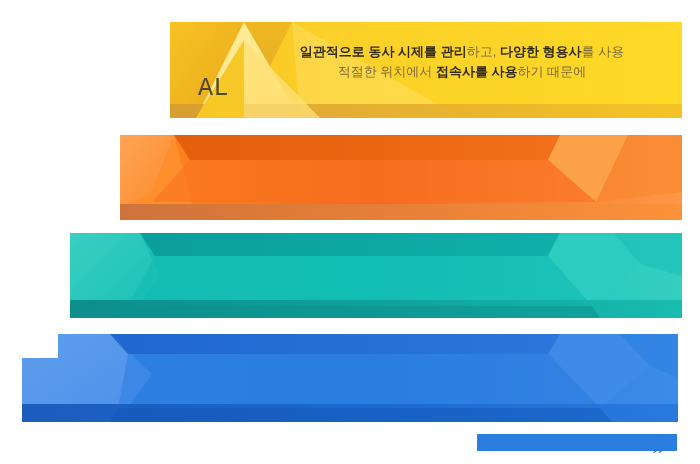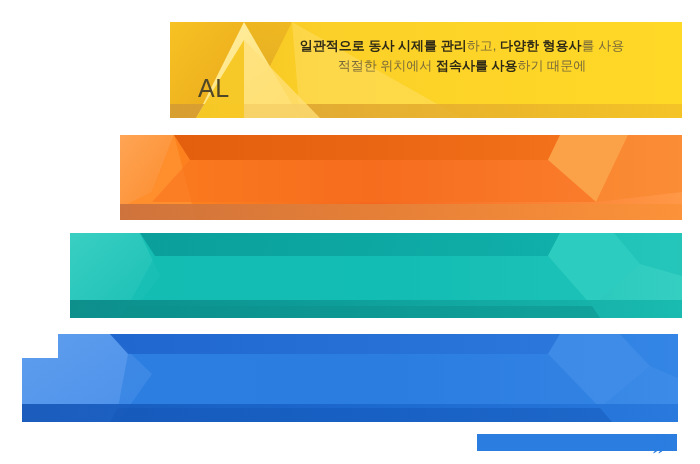--- a/index.html
+++ b/index.html
@@ -23,26 +23,27 @@
     white-space:nowrap;
     pointer-events:none;
   }
   .level-label.dark{color:#4a4330;}
 
   .desc{
     position:absolute;
     text-align:center;
     line-height:1.55;
     white-space:nowrap;
+    margin-top:6px;
   }
   .desc .ln{display:block;}
 
   
   #row-al{left:0;top:0;width:700px;height:130px;}
-  #al-label{left:198px;top:74px;font-size:25px;color:#4f4728;}
+  #al-label{left:198px;top:74px;font-size:25px;color:#4f4728;font-family:Liberation Mono, monospace;}
   #al-desc{left:262px;top:36px;width:400px;font-size:13px;color:#7a6a3a;}
   #al-desc b{color:#2f2a16;font-weight:bold;}
 
   
   #row-ih{left:0;top:130px;width:700px;height:95px;}
   #ih-label{left:211px;top:166px;font-size:25px;color:#ffffff;}
   #ih-desc{left:352px;top:144px;width:310px;font-size:12.5px;color:#6b3a1c;}
   #ih-desc b{color:#241206;font-weight:bold;}
 
   

